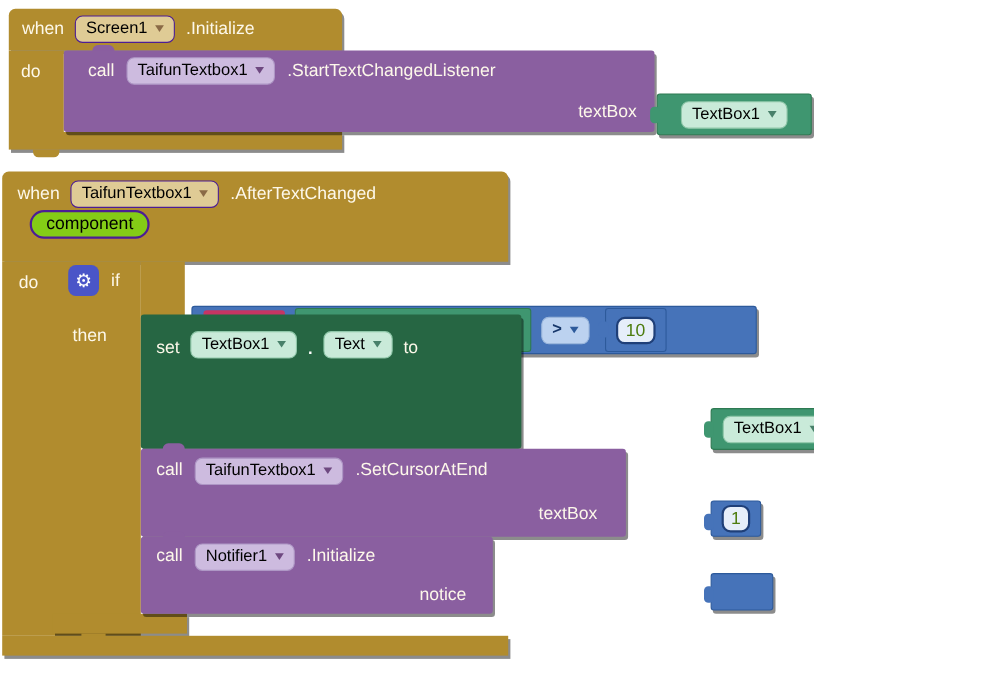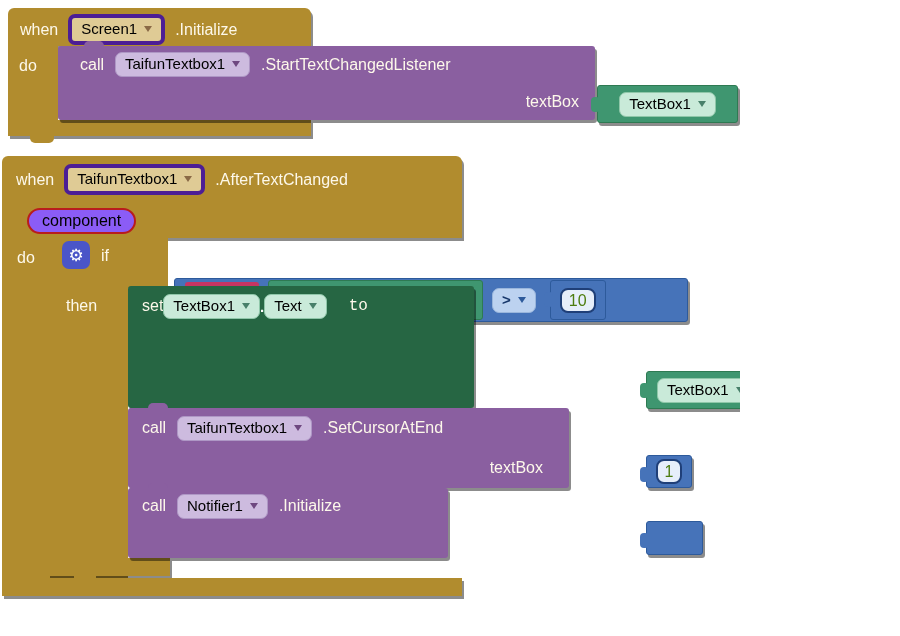--- a/index.html
+++ b/index.html
@@ -10,21 +10,21 @@
   .purple{background:#8A5FA0;}
   .pink{background:#C73563;}
   .blue{background:#4673B9;border:1px solid #2D5A9B;}
   .dgreen{background:#266643;}
   .green{background:#3F9670;border:1px solid #2E7A52;}
   .shadow{box-shadow:2px 3px 0 rgba(0,0,0,0.45);}
   .wlabel{color:#FDF8EA;}
   .flexrow{display:flex;align-items:center;}
   .pill{display:inline-flex;align-items:center;gap:7px;border-radius:7px;padding:2px 9px 3px 9px;
         font-size:15px;color:#000;line-height:1.2;white-space:nowrap;}
-  .pill-cream{background:#DFCB95;border:4px solid #4c1d95;}
+  .pill-cream{background:#DFCB95;border:1px solid #4c1d95;}
   .pill-lav{background:#CDBBDF;border:1px solid #AE97C5;}
   .pill-mint{background:#C9EAD9;border:1px solid #8FC7A9;}
   .pill-blue{background:#BCD2F0;border:1px solid #9AB6DC;color:#17376B;font-weight:bold;}
   .arr{width:0;height:0;border-left:4px solid transparent;border-right:4px solid transparent;border-top:6px solid #8a6a46;}
   .arr-mint{border-top-color:#48806a;}
   .arr-lav{border-top-color:#6E4880;}
   .arr-blue{border-top-color:#2D5A9B;}
   .numfield{background:#E6EEFA;border:2px solid #1F3F78;border-radius:8px;padding:0 7px;
             font-size:16px;color:#4d7c0f;line-height:21px;}
   .dot-b{color:#000;font-weight:bold;font-size:15px;}
@@ -84,21 +84,21 @@
   <div class="abs gold shadow" style="left:2px;top:156px;width:460px;height:82px;border-radius:6px 6px 0 0;">
     <div class="flexrow" style="padding:8px 0 0 14px;gap:10px;">
       <span class="wlabel">when</span>
       <span class="pill pill-cream">
         <span>TaifunTextbox1</span>
         <span class="arr"></span>
       </span>
       <span class="wlabel">.AfterTextChanged</span>
     </div>
   </div>
-  <span class="abs" style="left:27px;top:208px;background:#8b5cf6;border:2px solid #b91c1c;border-radius:14px;
+  <span class="abs" style="left:27px;top:191px;background:#84cc16;border:2px solid #4c1d95;border-radius:14px;
         padding:2px 13px;font-size:16px;color:#000;">component</span>
 
   <div class="abs gold" style="left:2px;top:238px;width:126px;height:340px;"></div>
   <div class="abs gold" style="left:128px;top:238px;width:40px;height:50px;"></div>
   <span class="abs wlabel" style="left:17px;top:249px;">do</span>
   <div class="abs gear" style="left:62px;top:241px;width:28px;height:28px;">
     <span>⚙</span>
   </div>
   <span class="abs wlabel" style="left:101px;top:247px;text-align:right;">if</span>
   <span class="abs wlabel" style="left:66px;top:297px;">then</span>
@@ -124,32 +124,32 @@
     <span class="pill pill-blue">
       <span>&gt;</span>
       <span class="arr arr-blue"></span>
     </span>
     <span class="blue flexrow plug plug-blue" style="height:38px;padding:0 9px;border-radius:3px;margin-left:5px;">
       <span class="numfield">10</span>
     </span>
   </div>
 
   <div class="abs dgreen shadow" style="left:128px;top:286px;width:346px;height:122px;border-radius:3px;">
-    <div class="flexrow" style="height:40px;padding-left:14px;gap:0;">
+    <div class="flexrow" style="height:40px;padding-left:14px;gap:10px;align-items:flex-end;">
       <span class="wlabel">set</span>
       <span class="pill pill-mint">
         <span>TextBox1</span>
         <span class="arr arr-mint"></span>
       </span>
       <span class="dot-w">.</span>
       <span class="pill pill-mint">
         <span>Text</span>
         <span class="arr arr-mint"></span>
       </span>
-      <span class="wlabel" style="margin-left:22px;font-family:Liberation Mono, monospace;">to</span>
+      <span class="wlabel" style="margin-left:0;">to</span>
     </div>
   </div>
 
 
   <div class="abs green shadow plug plug-green flexrow" style="left:646px;top:289px;width:250px;height:38px;border-radius:3px;padding-left:10px;gap:8px;">
     <span class="pill pill-mint">
       <span>TextBox1</span>
       <span class="arr arr-mint"></span>
     </span>
     <span class="dot-b">.</span>
@@ -185,15 +185,18 @@
   <div class="abs purple tab-top" style="left:148px;top:483px;width:20px;height:6px;"></div>
   <div class="abs purple shadow" style="left:128px;top:488px;width:320px;height:70px;border-radius:3px;">
     <div class="flexrow" style="height:36px;padding-left:14px;gap:11px;">
       <span class="wlabel">call</span>
       <span class="pill pill-lav">
         <span>Notifier1</span>
         <span class="arr arr-lav"></span>
       </span>
       <span class="wlabel">.Initialize</span>
     </div>
+    <div class="flexrow" style="height:34px;justify-content:flex-end;padding-right:24px;">
+      <span class="wlabel">notice</span>
+    </div>
   </div>
 
 </div>
 
 </body></html>

